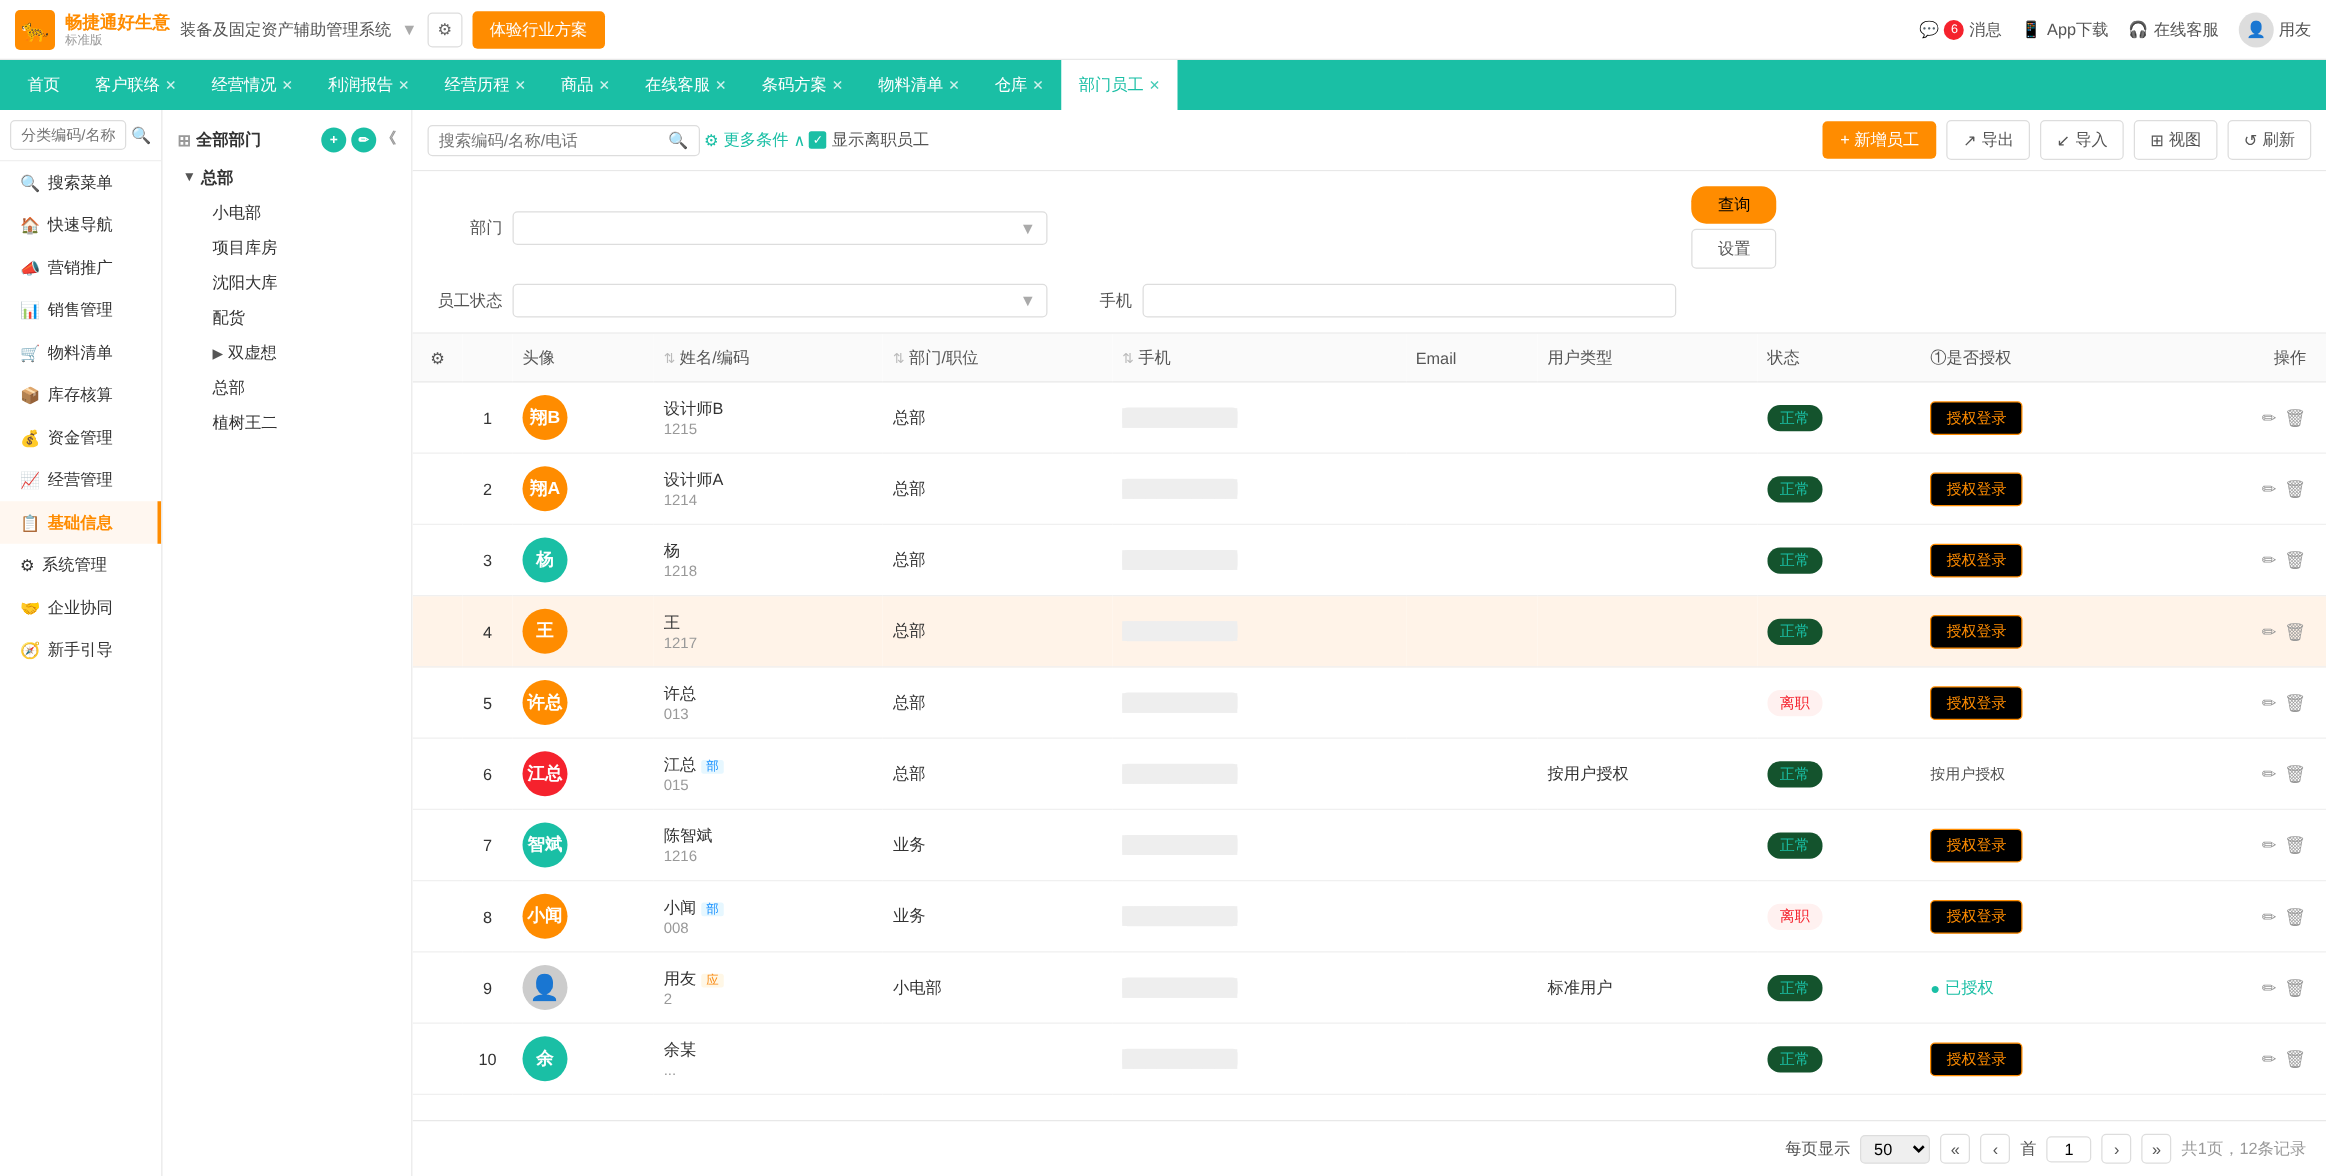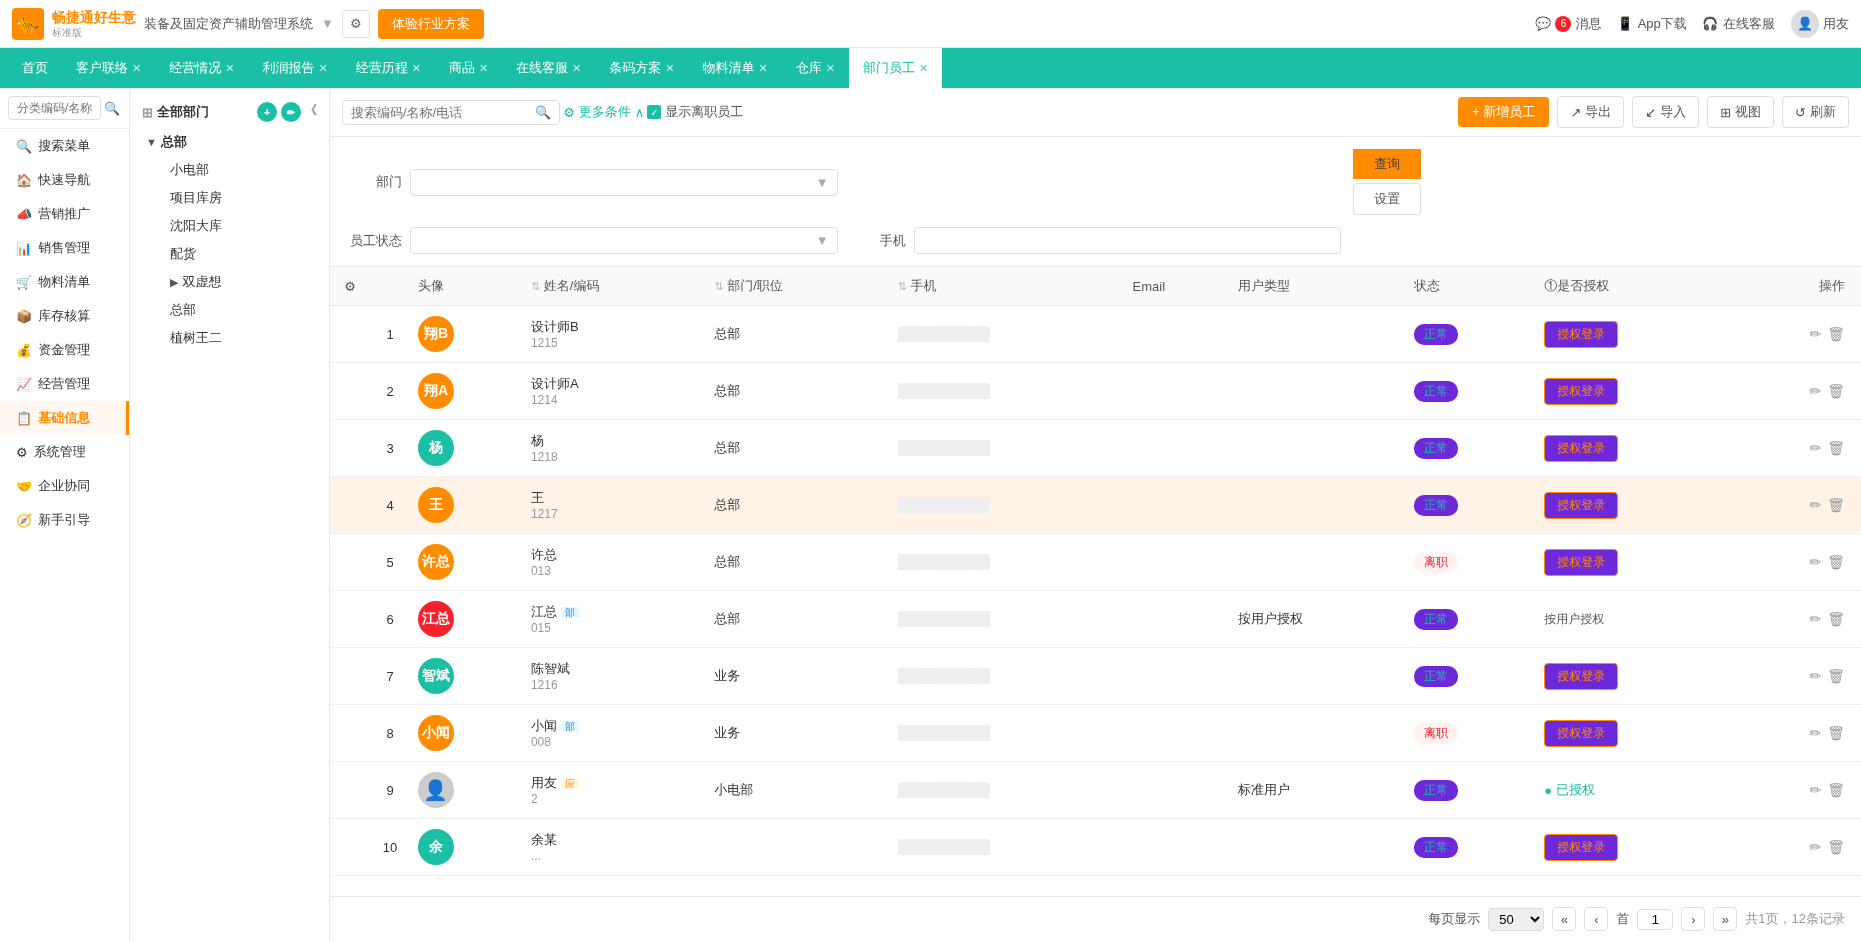--- a/index.html
+++ b/index.html
@@ -60,37 +60,37 @@
     .action-btns { margin-left: auto; display: flex; align-items: center; gap: 8px; }
     .btn-primary { background: #ff8c00; color: white; border: none; border-radius: 4px; padding: 6px 14px; cursor: pointer; font-size: 13px; display: flex; align-items: center; gap: 4px; }
     .btn-outline { background: white; color: #555; border: 1px solid #ddd; border-radius: 4px; padding: 6px 12px; cursor: pointer; font-size: 13px; display: flex; align-items: center; gap: 4px; }
 
     
     .adv-search { background: white; border-bottom: 1px solid #e8e8e8; padding: 12px 16px; display: grid; grid-template-columns: 1fr 1fr 1fr; gap: 12px; align-items: center; }
     .adv-row { display: flex; align-items: center; gap: 8px; }
     .adv-label { color: #555; font-size: 13px; min-width: 56px; text-align: right; }
     .adv-select { border: 1px solid #ddd; border-radius: 4px; padding: 5px 8px; font-size: 13px; flex: 1; display: flex; align-items: center; justify-content: space-between; background: white; cursor: pointer; }
     .adv-input { border: 1px solid #ddd; border-radius: 4px; padding: 5px 8px; font-size: 13px; flex: 1; outline: none; }
-    .btn-search { background: #ff8c00; color: #404040; border: none; border-radius: 0; padding: 6px 20px; cursor: pointer; font-size: 13px; }
+    .btn-search { background: #ff8c00; color: #000000; border: none; border-radius: 12px; padding: 6px 20px; cursor: pointer; font-size: 13px; }
     .btn-set { background: white; color: #555; border: 1px solid #ddd; border-radius: 4px; padding: 6px 20px; cursor: pointer; font-size: 13px; }
 
     
     .table-wrap { flex: 1; overflow: auto; background: white; margin: 0; }
     table { width: 100%; border-collapse: collapse; }
     thead th { background: #fafafa; border-bottom: 1px solid #e8e8e8; padding: 10px 8px; text-align: left; color: #555; font-size: 13px; font-weight: normal; white-space: nowrap; position: sticky; top: 0; z-index: 1; }
     thead th.center { text-align: center; }
     tbody tr { border-bottom: 1px solid #f0f0f0; }
     tbody tr.highlighted { background: #fff3e8; }
     td { padding: 10px 8px; color: #333; font-size: 13px; vertical-align: middle; }
     td.center { text-align: center; }
     .avatar-circle { width: 36px; height: 36px; border-radius: 50%; display: flex; align-items: center; justify-content: center; color: white; font-size: 14px; font-weight: bold; flex-shrink: 0; }
     .status-badge { padding: 2px 10px; border-radius: 10px; font-size: 12px; display: inline-block; }
-    .status-normal { background: #6d28d9; color: #1abfa5; }
+    .status-normal { background: #14532d; color: #1abfa5; }
     .status-resigned { background: #fff1f0; color: #f5222d; }
-    .auth-btn { border: 1px solid #ff8c00; color: #ff8c00; background: #6d28d9; border-radius: 4px; padding: 4px 12px; cursor: pointer; font-size: 12px; }
+    .auth-btn { border: 1px solid #ff8c00; color: #ff8c00; background: #000000; border-radius: 4px; padding: 4px 12px; cursor: pointer; font-size: 12px; }
     .auth-authorized { color: #1abfa5; font-size: 13px; display: flex; align-items: center; gap: 4px; }
     .auth-by-user { color: #555; font-size: 12px; }
     .op-btns { display: flex; gap: 6px; color: #999; }
     .op-btn { cursor: pointer; font-size: 14px; }
     .name-code { display: flex; flex-direction: column; }
     .name-code .name { font-size: 13px; color: #333; }
     .name-code .code { font-size: 12px; color: #999; }
     .tag-bu { background: #e6f7ff; color: #1890ff; border-radius: 2px; font-size: 10px; padding: 0 4px; margin-left: 4px; }
     .tag-ying { background: #fff7e6; color: #fa8c16; border-radius: 2px; font-size: 10px; padding: 0 4px; margin-left: 4px; }
     .blurred { background: #eee; color: #eee; border-radius: 4px; user-select: none; display: inline-block; min-width: 80px; height: 16px; }

